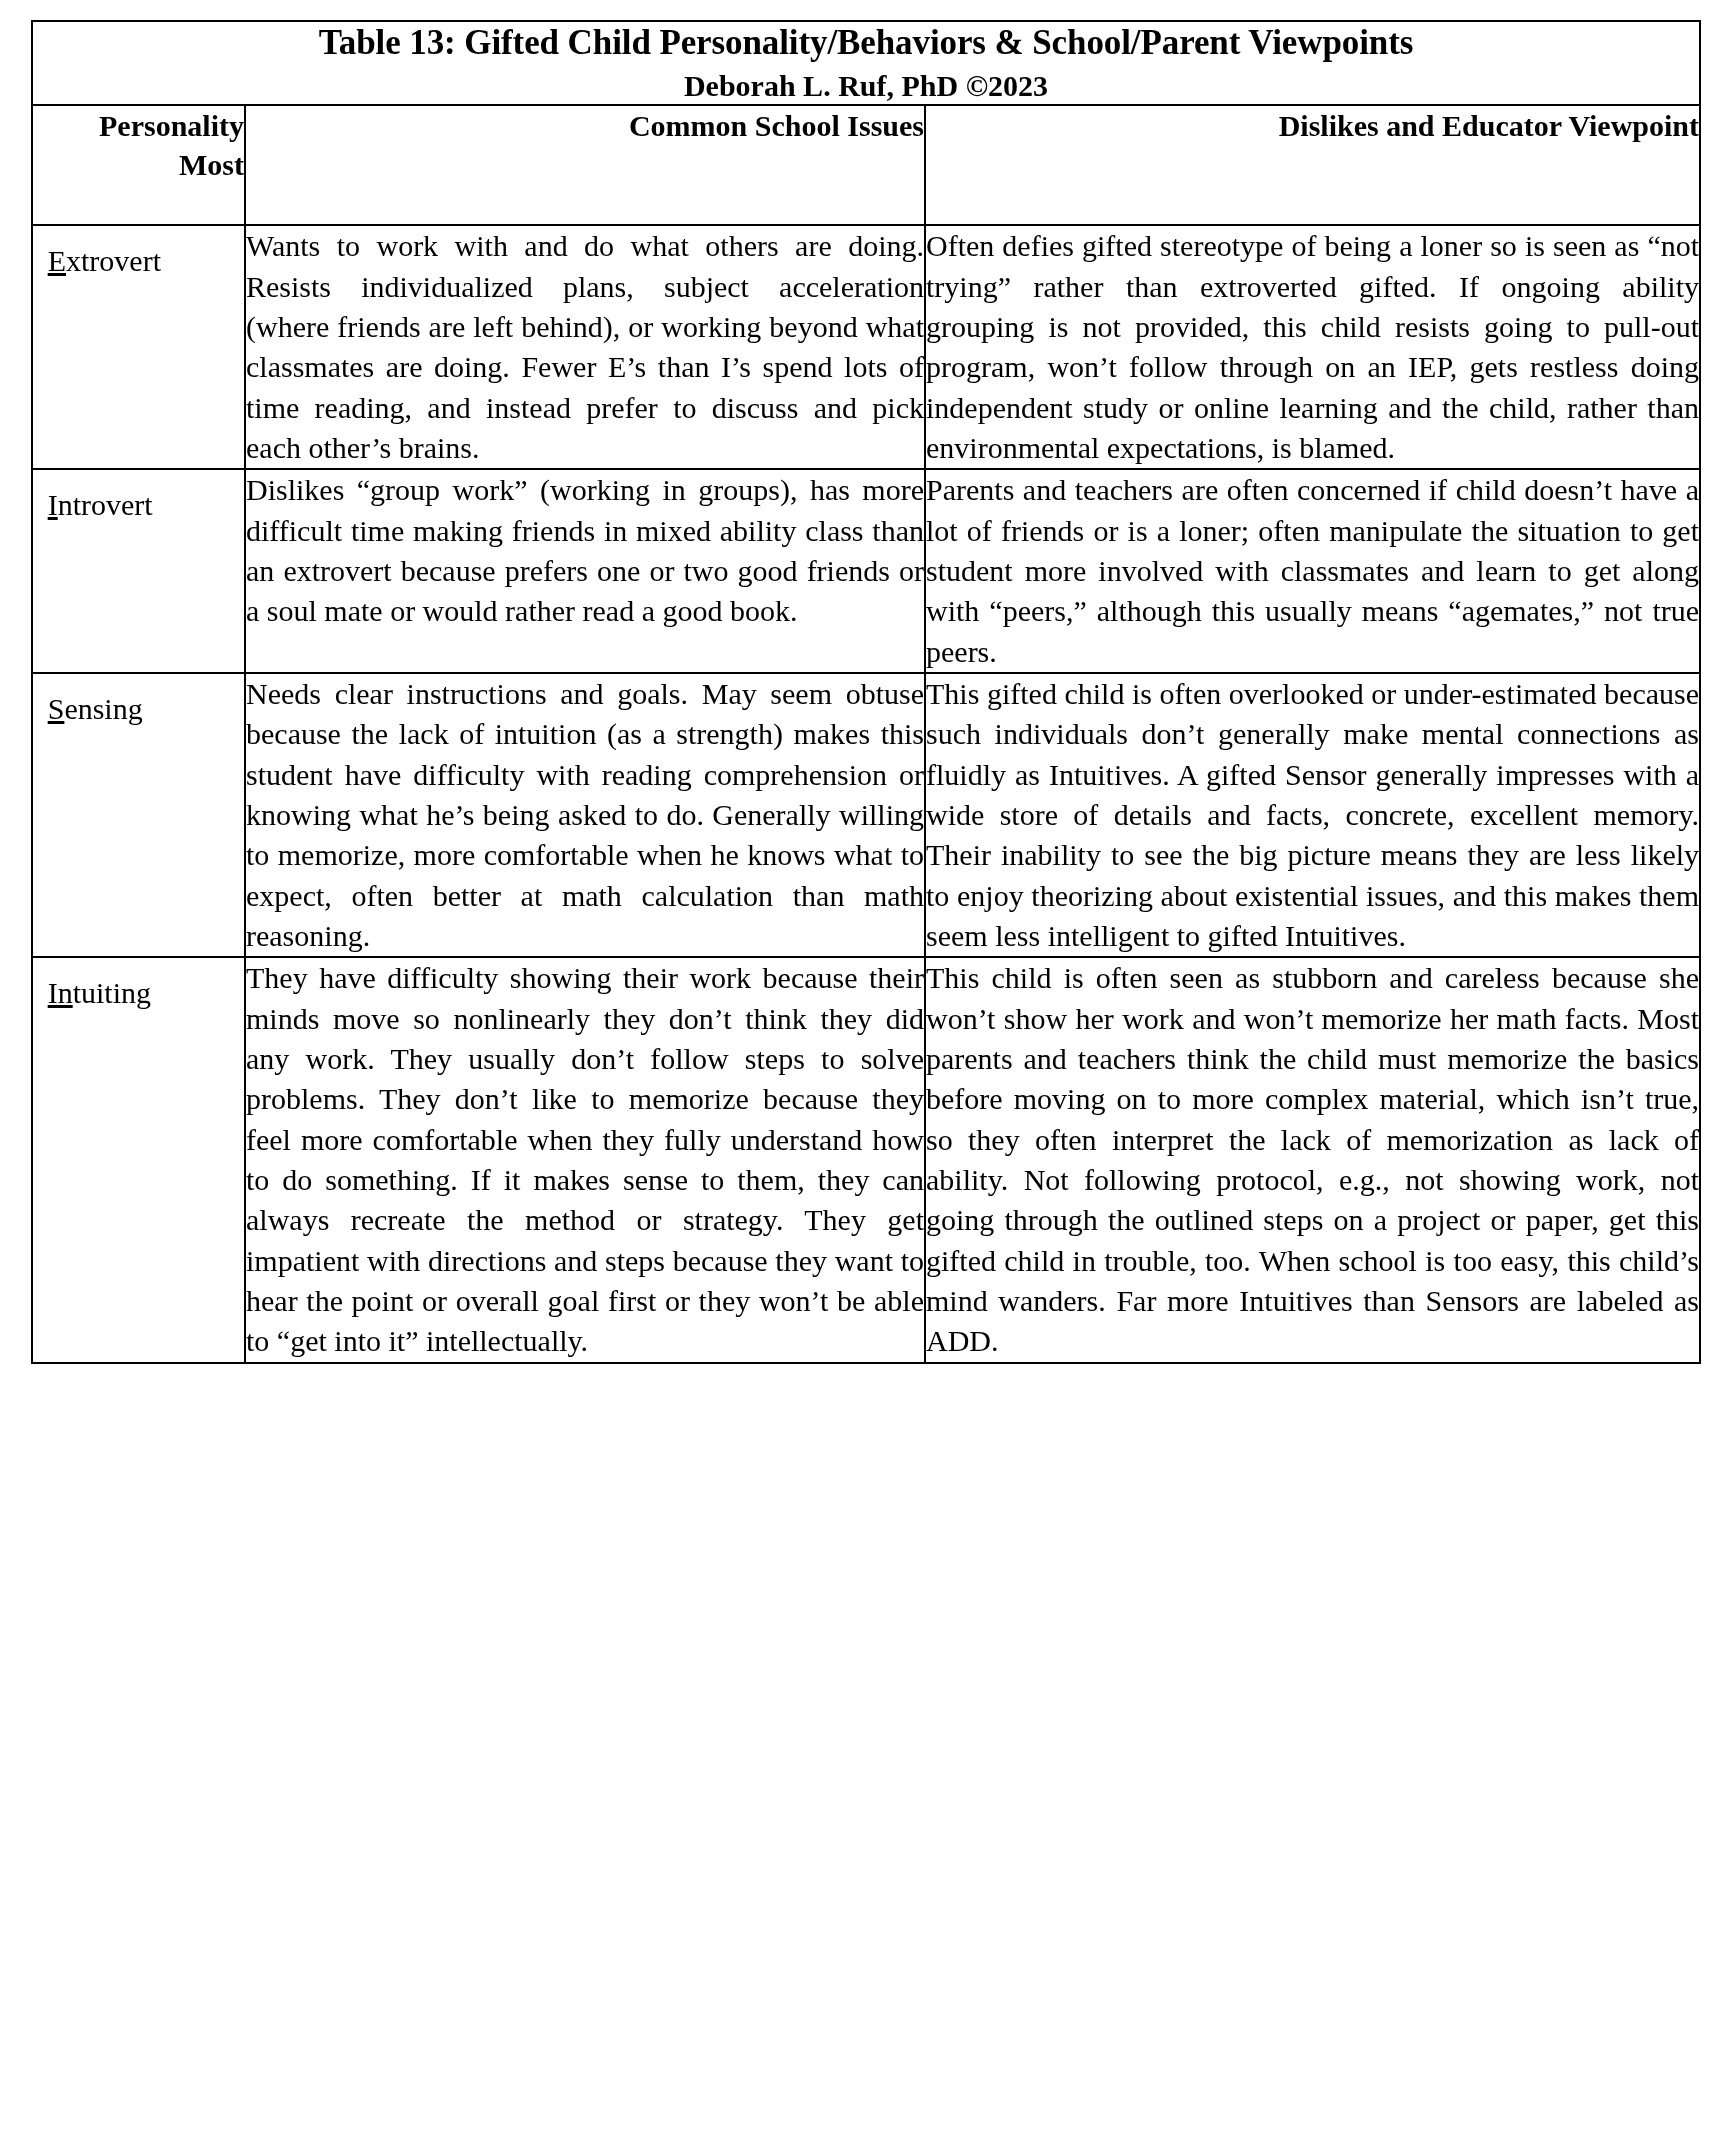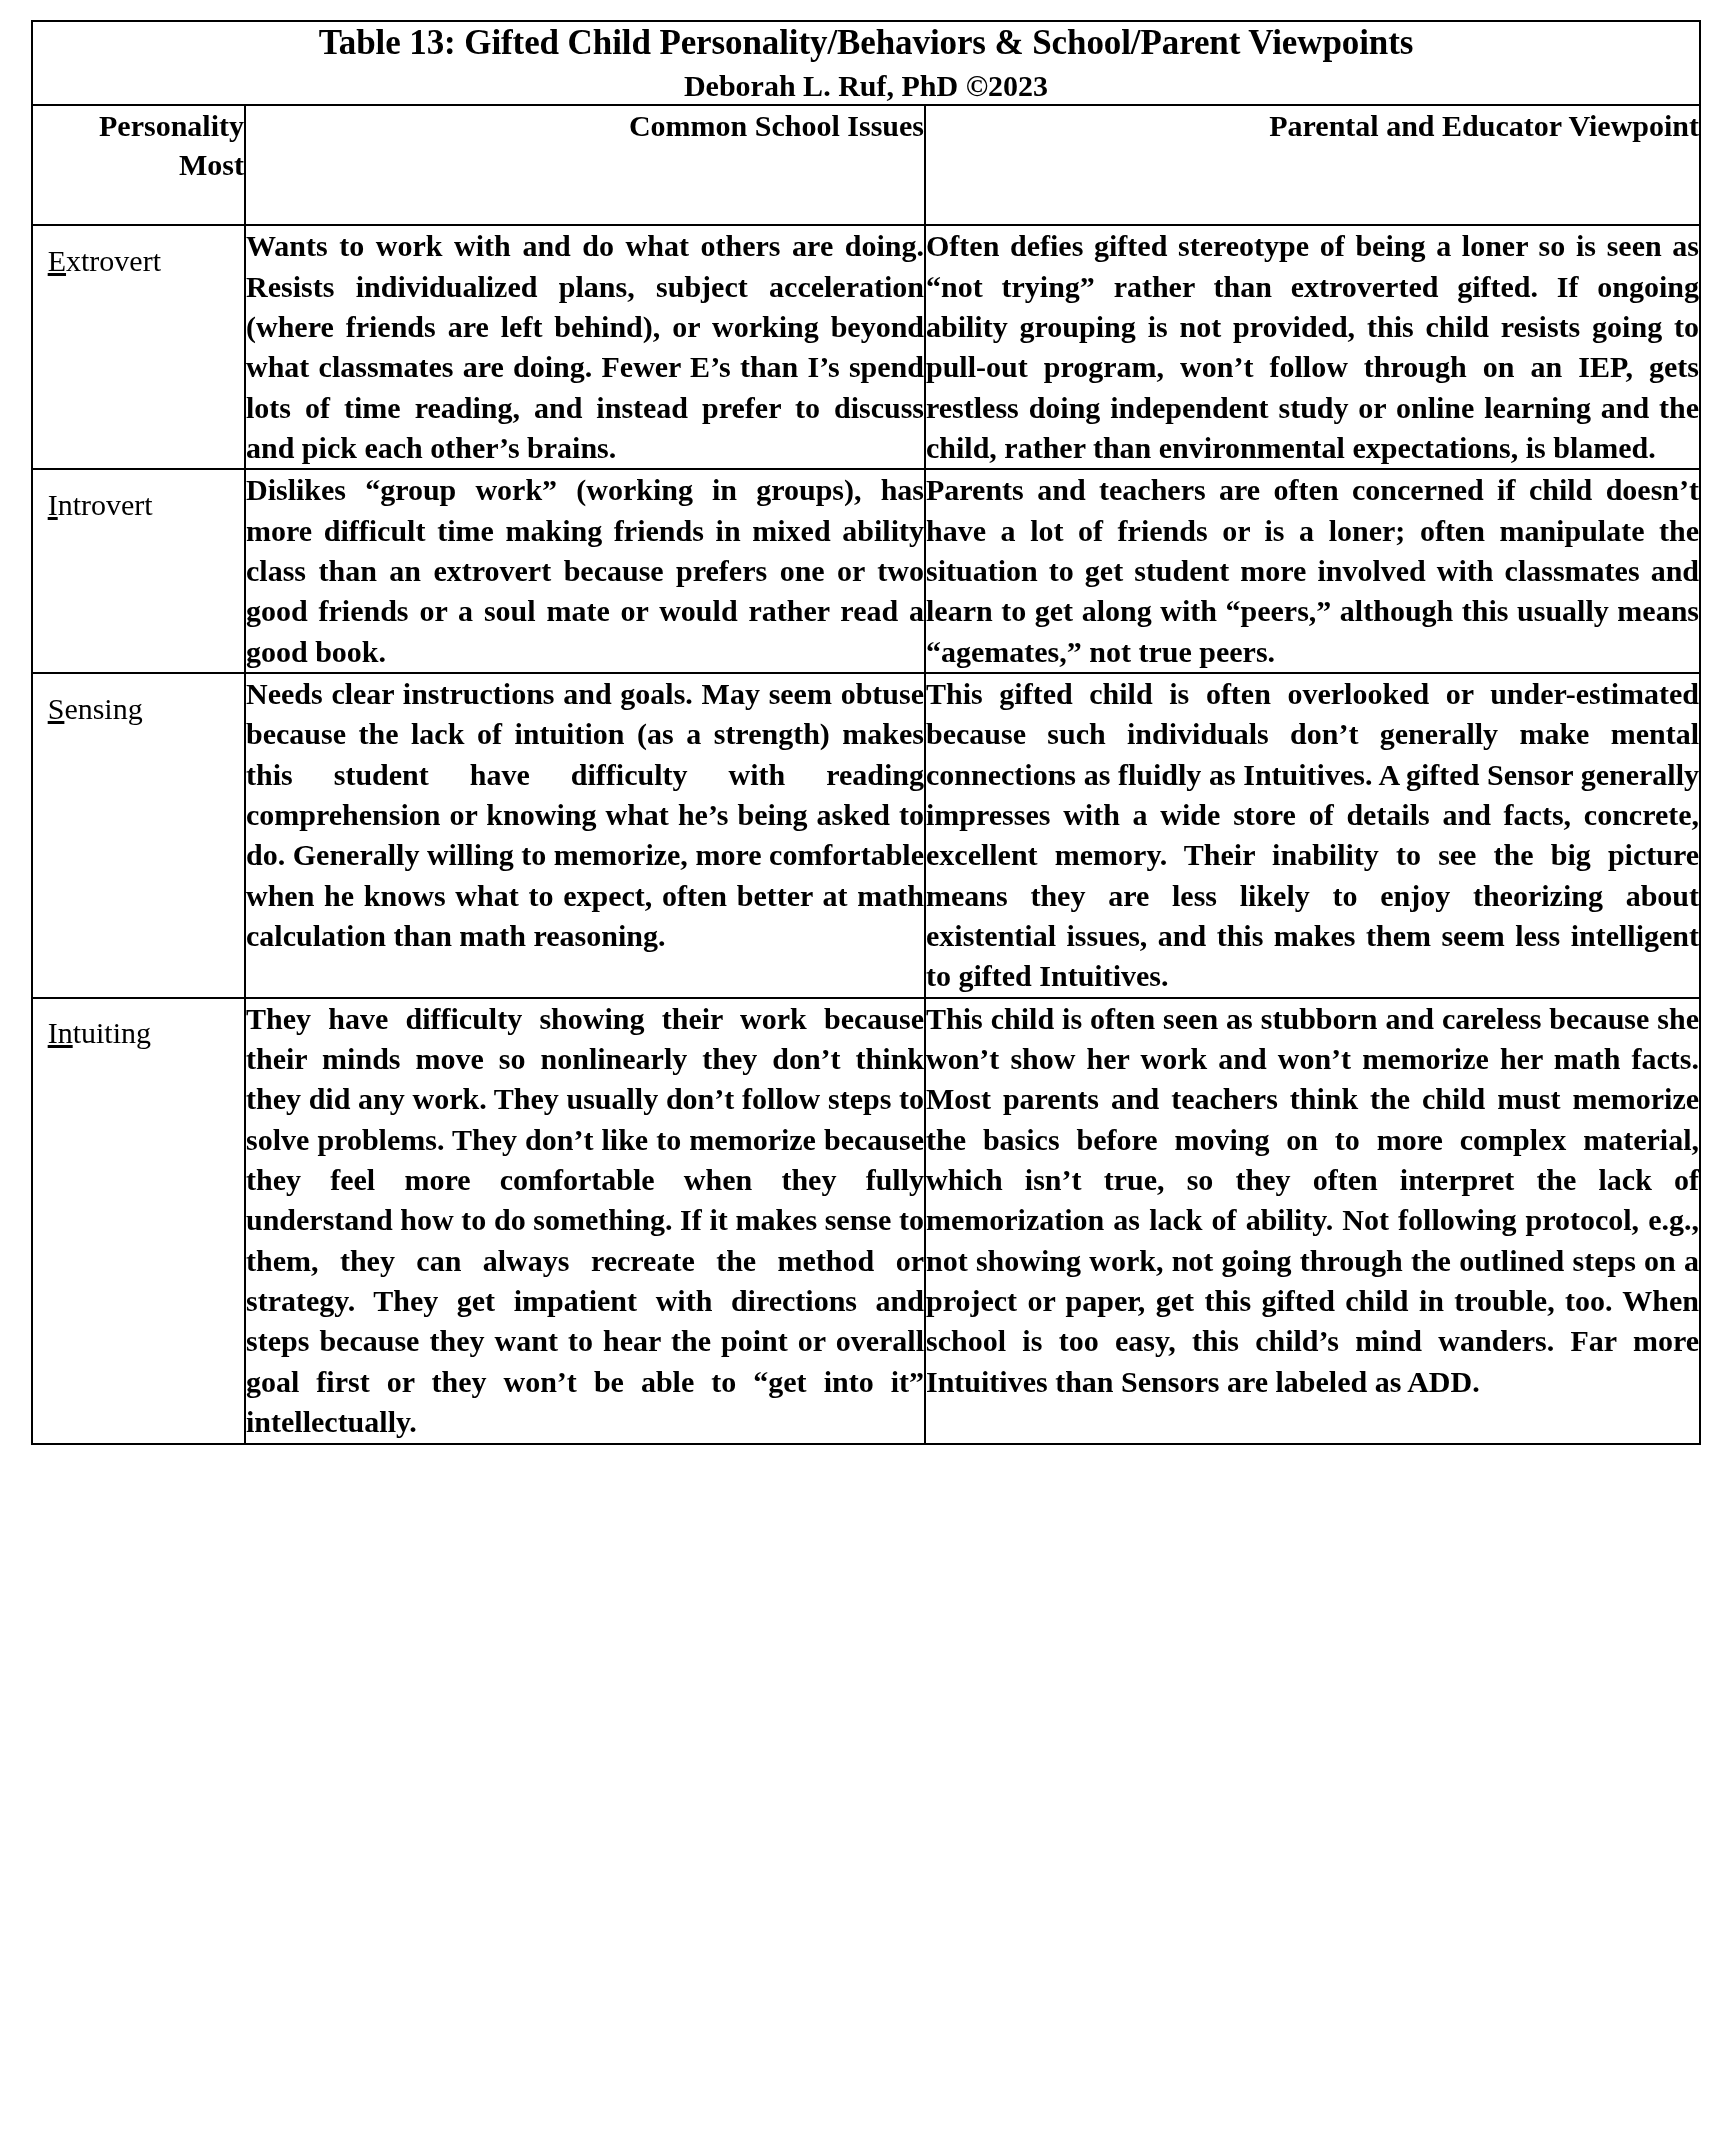--- a/index.html
+++ b/index.html
@@ -81,21 +81,20 @@
   }
   .cell.type-cell {
     padding: 14.7px 9.2px 16.5px 14.7px;
     white-space: nowrap;
     margin-top: 10px;
   }
   .cell.just {
     text-align: justify;
     text-justify: inter-word;
     hyphens: none;
-    font-weight: bold;
   }
   .type-label u {
     text-decoration: underline;
     text-underline-offset: 1.8px;
   }
 
   
 </style>
 </head>
 <body>
@@ -117,21 +116,21 @@
           <div class="table-subtitle">Deborah L. Ruf, PhD ©2023</div>
         </td>
       </tr>
 
       <tr>
         <td class="col-head">
           <span class="head-line">Personality</span>
           <span class="head-line">Most</span>
         </td>
         <td class="col-head">Common School Issues</td>
-        <td class="col-head">Parental and Educator Viewpoint</td>
+        <td class="col-head">Dislikes and Educator Viewpoint</td>
       </tr>
 
       <tr>
         <td class="cell type-cell">
           <span class="type-label"><u>E</u><span>xtrovert</span></span>
         </td>
         <td class="cell just">Wants to work with and do what others are doing. Resists individualized plans, subject acceleration (where friends are left behind), or working beyond what classmates are doing. Fewer E’s than I’s spend lots of time reading, and instead prefer to discuss and pick each other’s brains.</td>
         <td class="cell just">Often defies gifted stereotype of being a loner so is seen as “not trying” rather than extroverted gifted. If ongoing ability grouping is not provided, this child resists going to pull-out program, won’t follow through on an IEP, gets restless doing independent study or online learning and the child, rather than environmental expectations, is blamed.</td>
       </tr>
 

